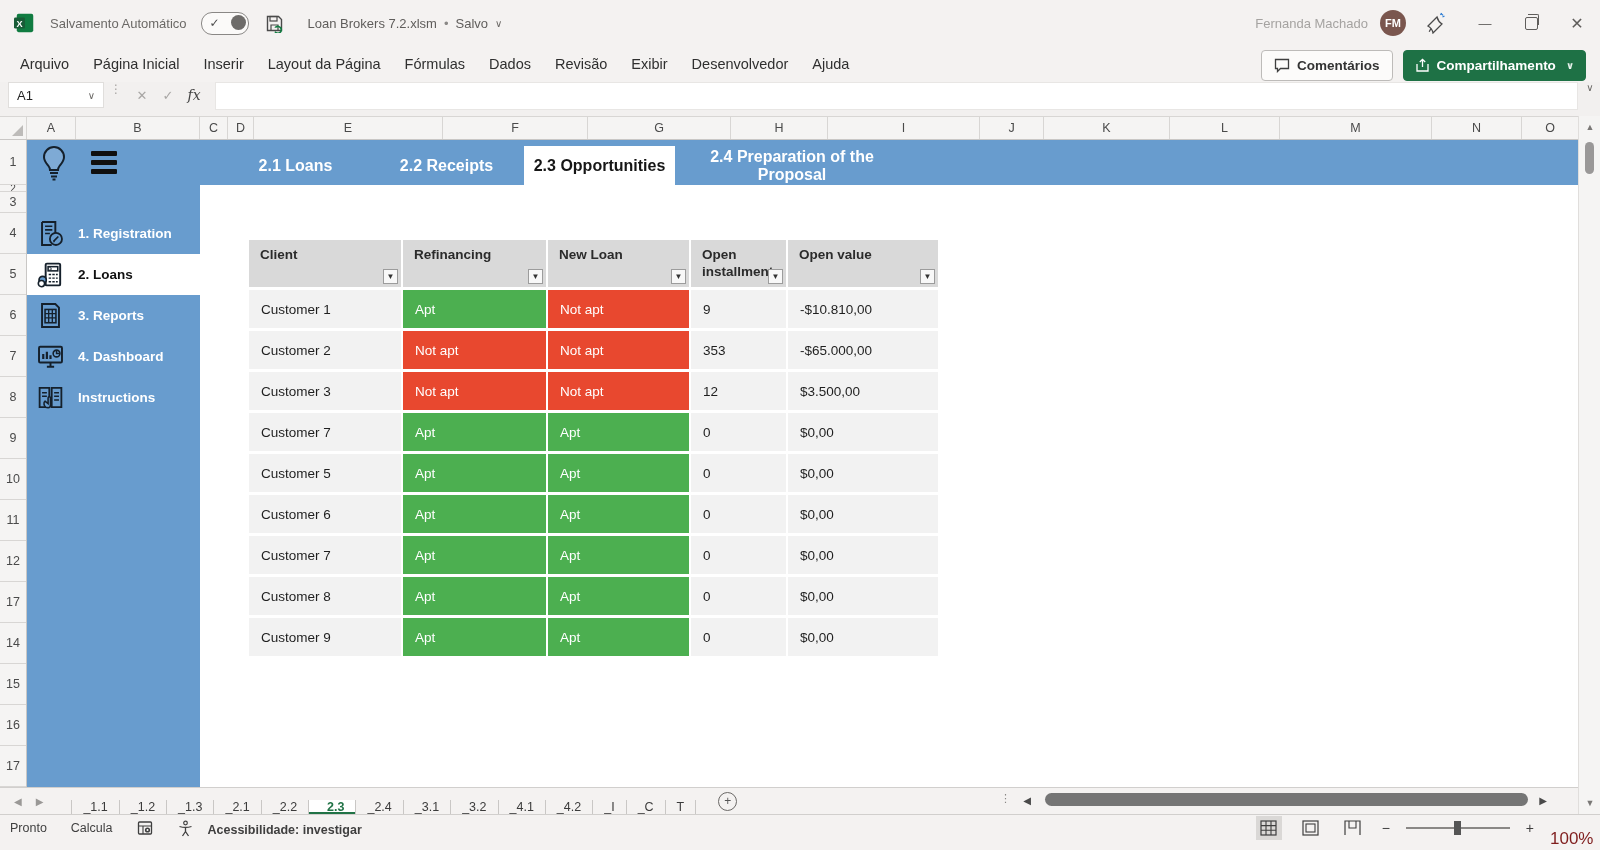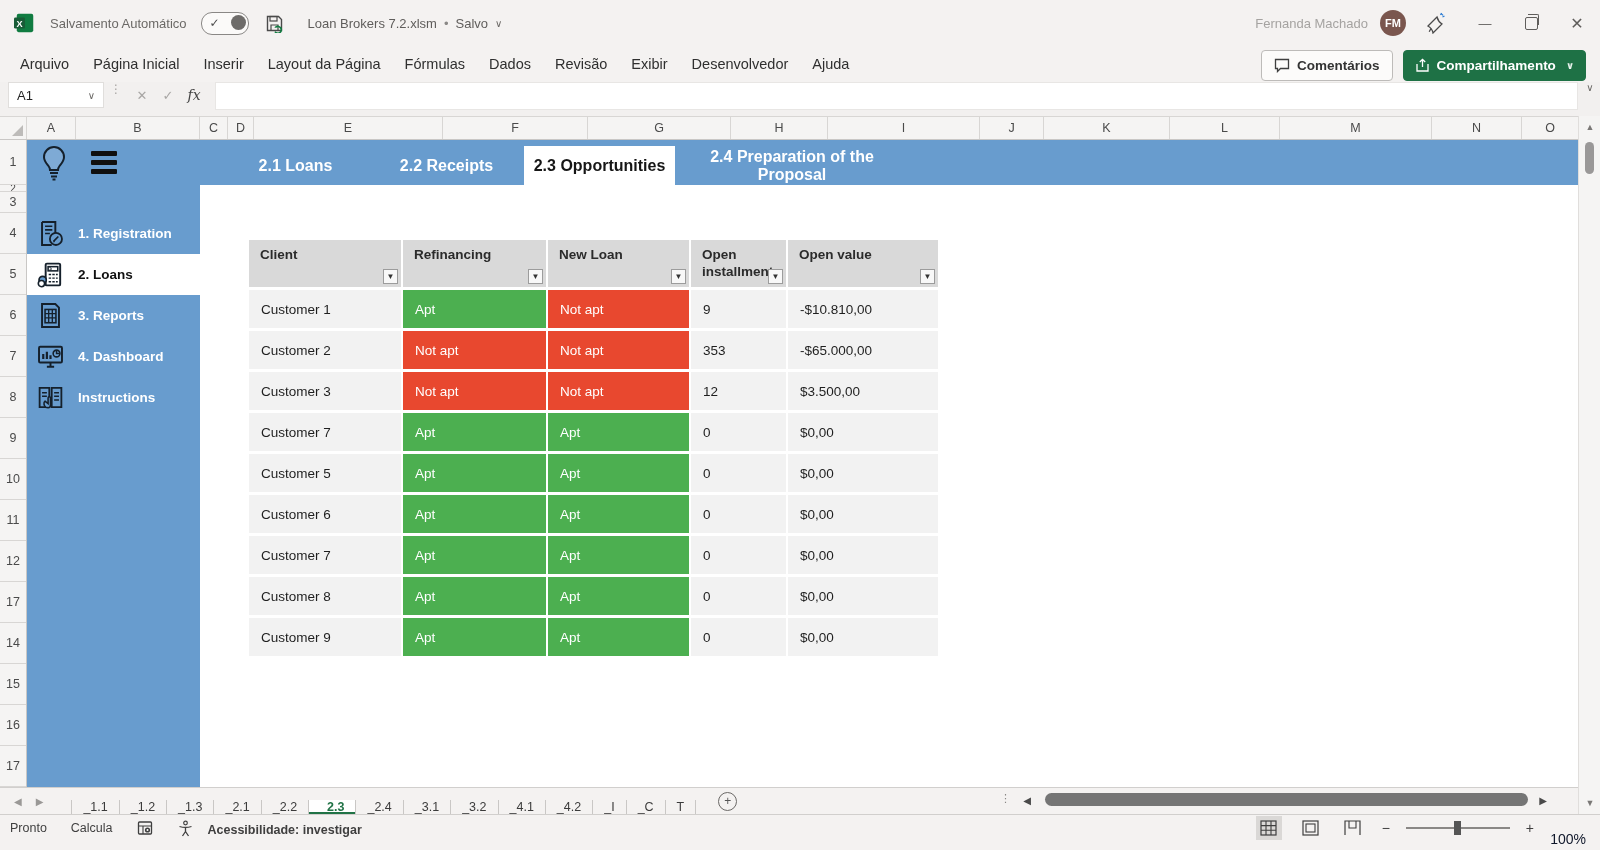--- a/index.html
+++ b/index.html
@@ -110,21 +110,21 @@
   
   .statusbar{top:814px;left:0;width:1600px;height:36px;background:#F4F2F1;border-top:1px solid #D1CFCD;box-sizing:border-box;}
   .sb-left{position:absolute;left:10px;top:814px;height:28px;display:flex;align-items:center;gap:24px;font-size:12.5px;color:#3f3f3f;}
   .acc-group{display:flex;align-items:flex-end;gap:14px;font-weight:bold;}
   .sb-right{position:absolute;right:14px;top:814px;height:28px;display:flex;align-items:center;gap:16px;}
   .view-icon{width:26px;height:24px;display:flex;align-items:center;justify-content:center;}
   .view-icon.active{background:#DAD8D6;}
   .zoom-minus,.zoom-plus{color:#3f3f3f;font-size:14px;}
   .zoom-track{width:104px;height:2px;background:#8a8886;position:relative;}
   .zoom-thumb{position:absolute;left:48px;top:-6px;width:7px;height:14px;background:#555;}
-  .zoom-label{font-size:14px;color:#0f172a;width:36px;text-align:right;margin-top:22px;}
+  .zoom-label{font-size:17px;color:#7f1d1d;width:36px;text-align:right;margin-top:22px;}
 </style>
 </head>
 <body>
 
 <div class="abs titlebar">
   <div class="tb-left">
     <svg class="excel-icon" viewBox="0 0 24 24">
       <rect x="3" y="2" width="18" height="20" rx="2" fill="#107C41"></rect>
       <rect x="0" y="6" width="12" height="12" rx="1.5" fill="#185C37"></rect>
       <text x="6" y="16" font-size="10" font-weight="bold" fill="#fff" text-anchor="middle" font-family="Liberation Sans, sans-serif">X</text>

